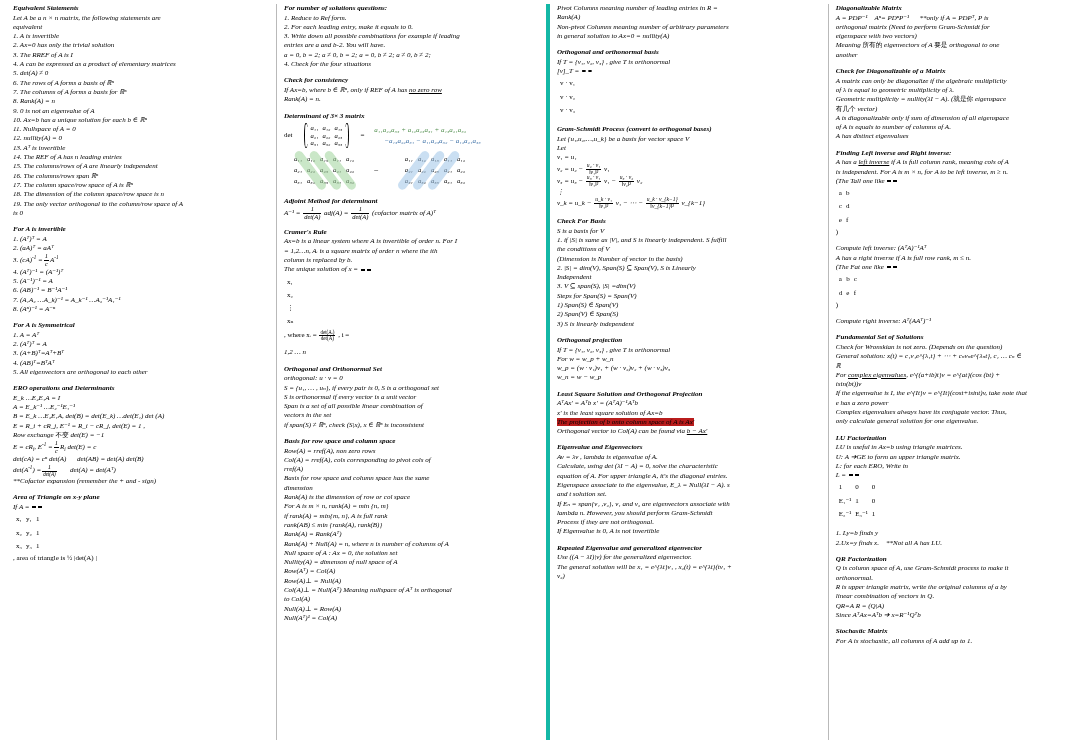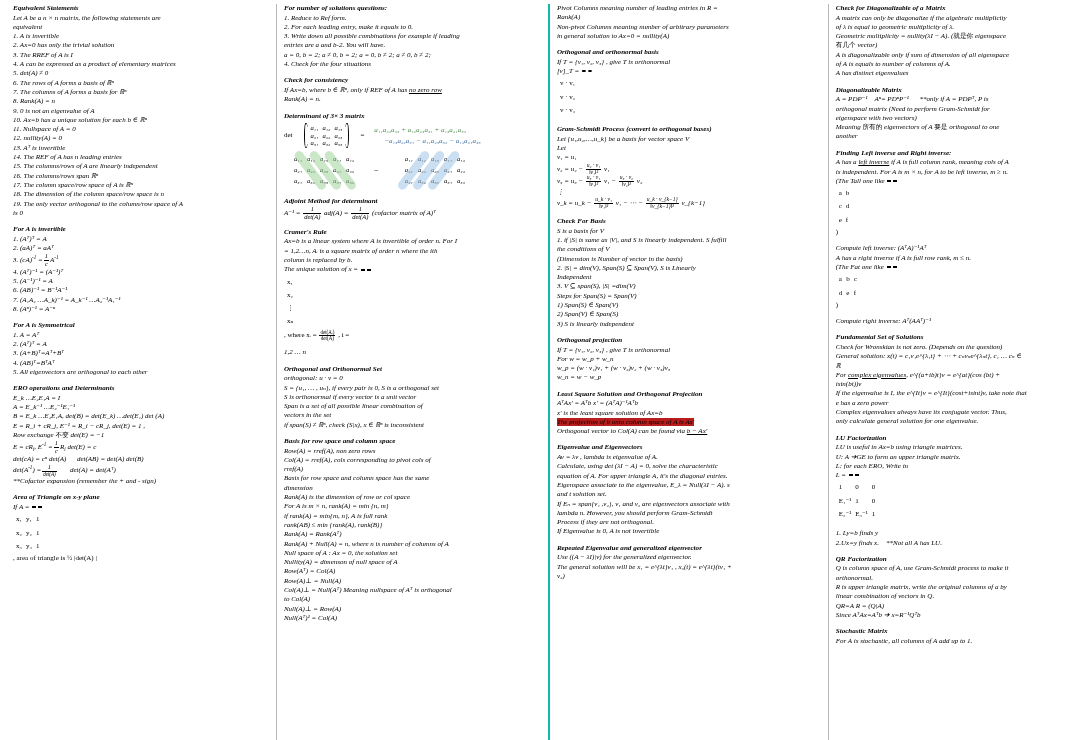--- a/index.html
+++ b/index.html
@@ -10,21 +10,21 @@
   }
   .sheet{display:flex;width:1080px;height:740px;box-sizing:border-box;padding:4px 6px 0 6px;}
   .col{
     box-sizing:border-box;
     padding:0 7px;
     font-size:7.0px;
     line-height:1.33;
     overflow:hidden;
   }
   .c1{width:274px;border-right:1px solid #b9b9b9;}
-  .c2{width:276px;border-right:2px solid #14b8a6;}
+  .c2{width:276px;border-right:4px solid #14b8a6;}
   .c3{width:282px;border-right:1px solid #b9b9b9;}
   .c4{width:248px;}
   h3.head{
     font-size:7.1px;font-weight:bold;font-style:italic;
     margin:0 0 0 0;padding:0;line-height:1.35;
   }
   .blk{margin:0 0 7px 0;}
   p.ln{margin:0;padding:0;font-style:italic;line-height:1.33;}
   .u{text-decoration:underline;}
   .hl{background:#b91c1c;}
@@ -478,49 +478,49 @@
       <p class="ln">Use ((A − λI)|v) for the generalized eigenvector.</p>
       <p class="ln">The general solution will be x₁ = e^{λt}v₁ ,  x₂(t) = e^{λt}(tv₁ +</p>
       <p class="ln">v₂)</p>
     </div>
 
   </div>
 
   <div class="col c4">
 
     <div class="blk">
-      <h3 class="head">Check for Diagonalizable of a Matrix</h3>
-      <p class="ln">A matrix can only be diagonalize if the algebraic multiplicity</p>
-      <p class="ln">of λ is equal to geometric multiplicity of λ.</p>
-      <p class="ln">
-        <span>Geometric multiplicity = nullity(λI − A). (</span><span class="cjk">就是你</span><span> eigenspace</span>
-      </p>
-      <p class="ln">
-        <span class="cjk">有几个</span><span> vector)</span>
-      </p>
-      <p class="ln">A is diagonalizable only if sum of dimension of all eigenspace</p>
-      <p class="ln">of A is equals to number of columns of A.</p>
-      <p class="ln">A has distinct eigenvalues</p>
-    </div>
-
-    <div class="blk">
       <h3 class="head">Diagonalizable Matrix</h3>
       <p class="ln">
         <span>A = PDP⁻¹</span>
         &nbsp;&nbsp;
         <span>Aⁿ= PDⁿP⁻¹</span>
         &nbsp;&nbsp;&nbsp;&nbsp;
         <span>**only if A = PDPᵀ, P is</span>
       </p>
       <p class="ln">orthogonal matrix (Need to perform Gram-Schmidt for</p>
       <p class="ln">eigenspace with two vectors)</p>
       <p class="ln">
         <span>Meaning </span><span class="cjk">所有的</span><span> eigenvectors of A </span><span class="cjk">要是</span><span> orthogonal to one</span>
       </p>
       <p class="ln">another</p>
+    </div>
+
+    <div class="blk">
+      <h3 class="head">Check for Diagonalizable of a Matrix</h3>
+      <p class="ln">A matrix can only be diagonalize if the algebraic multiplicity</p>
+      <p class="ln">of λ is equal to geometric multiplicity of λ.</p>
+      <p class="ln">
+        <span>Geometric multiplicity = nullity(λI − A). (</span><span class="cjk">就是你</span><span> eigenspace</span>
+      </p>
+      <p class="ln">
+        <span class="cjk">有几个</span><span> vector)</span>
+      </p>
+      <p class="ln">A is diagonalizable only if sum of dimension of all eigenspace</p>
+      <p class="ln">of A is equals to number of columns of A.</p>
+      <p class="ln">A has distinct eigenvalues</p>
     </div>
 
 
     <div class="blk">
       <h3 class="head">Finding Left inverse and Right inverse:</h3>
       <p class="ln">
         <span>A has a </span><span class="u">left inverse</span><span> if A is full column rank, meaning cols of A</span>
       </p>
       <p class="ln">is independent. For A is m × n, for A to be left inverse, m ≥ n.</p>
       <p class="ln">

